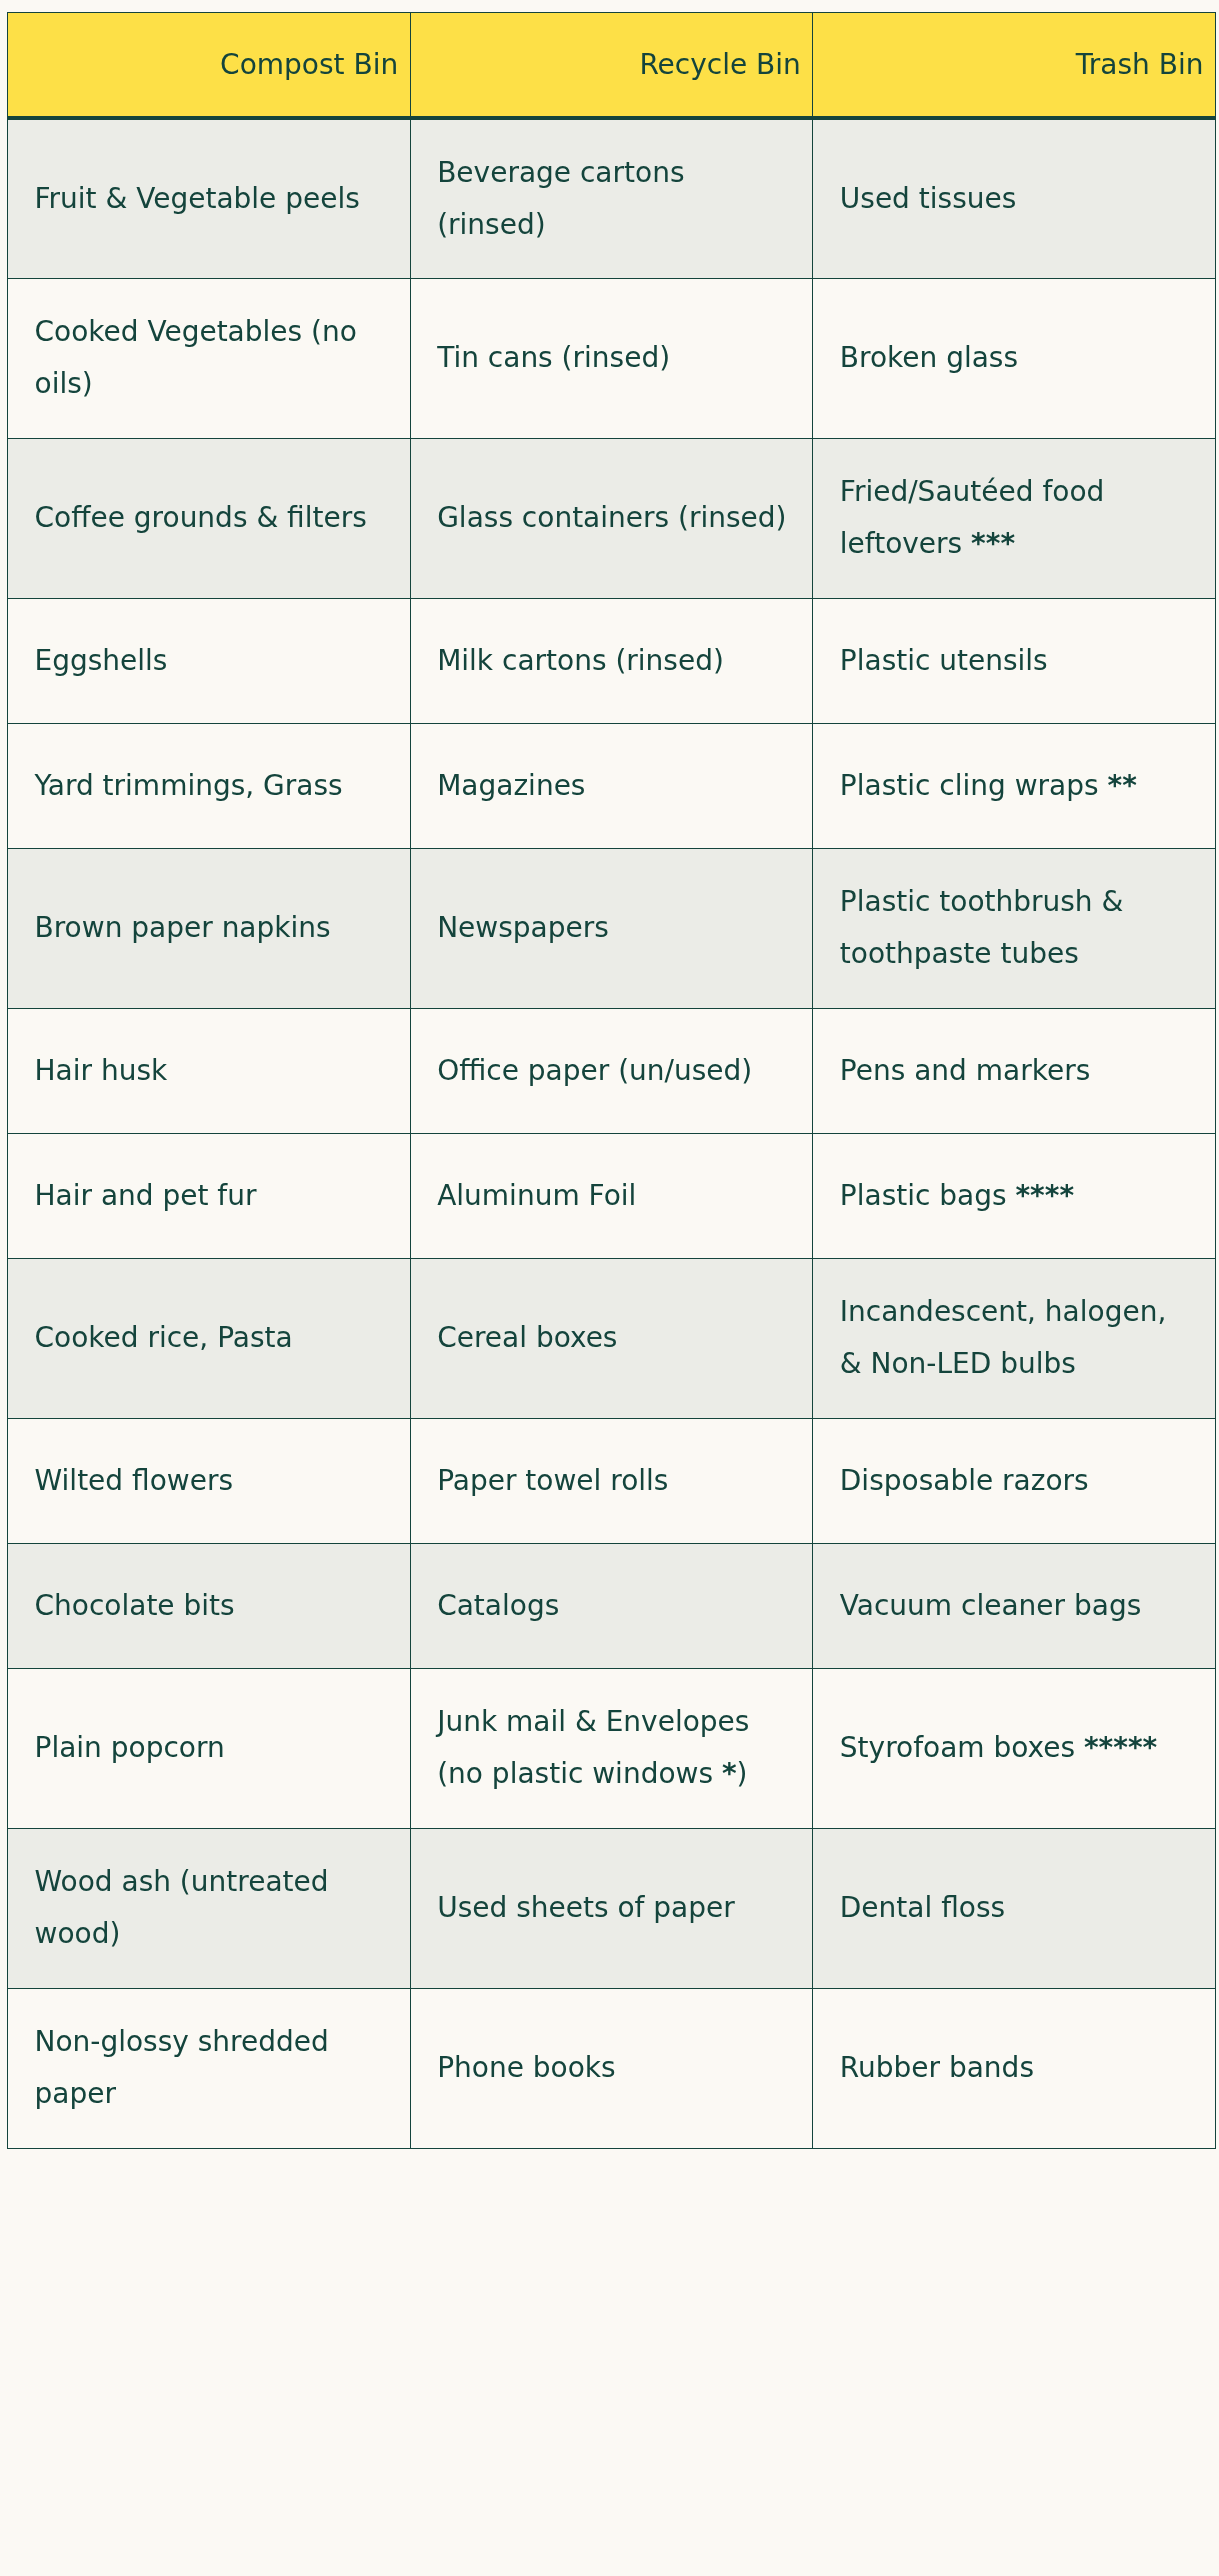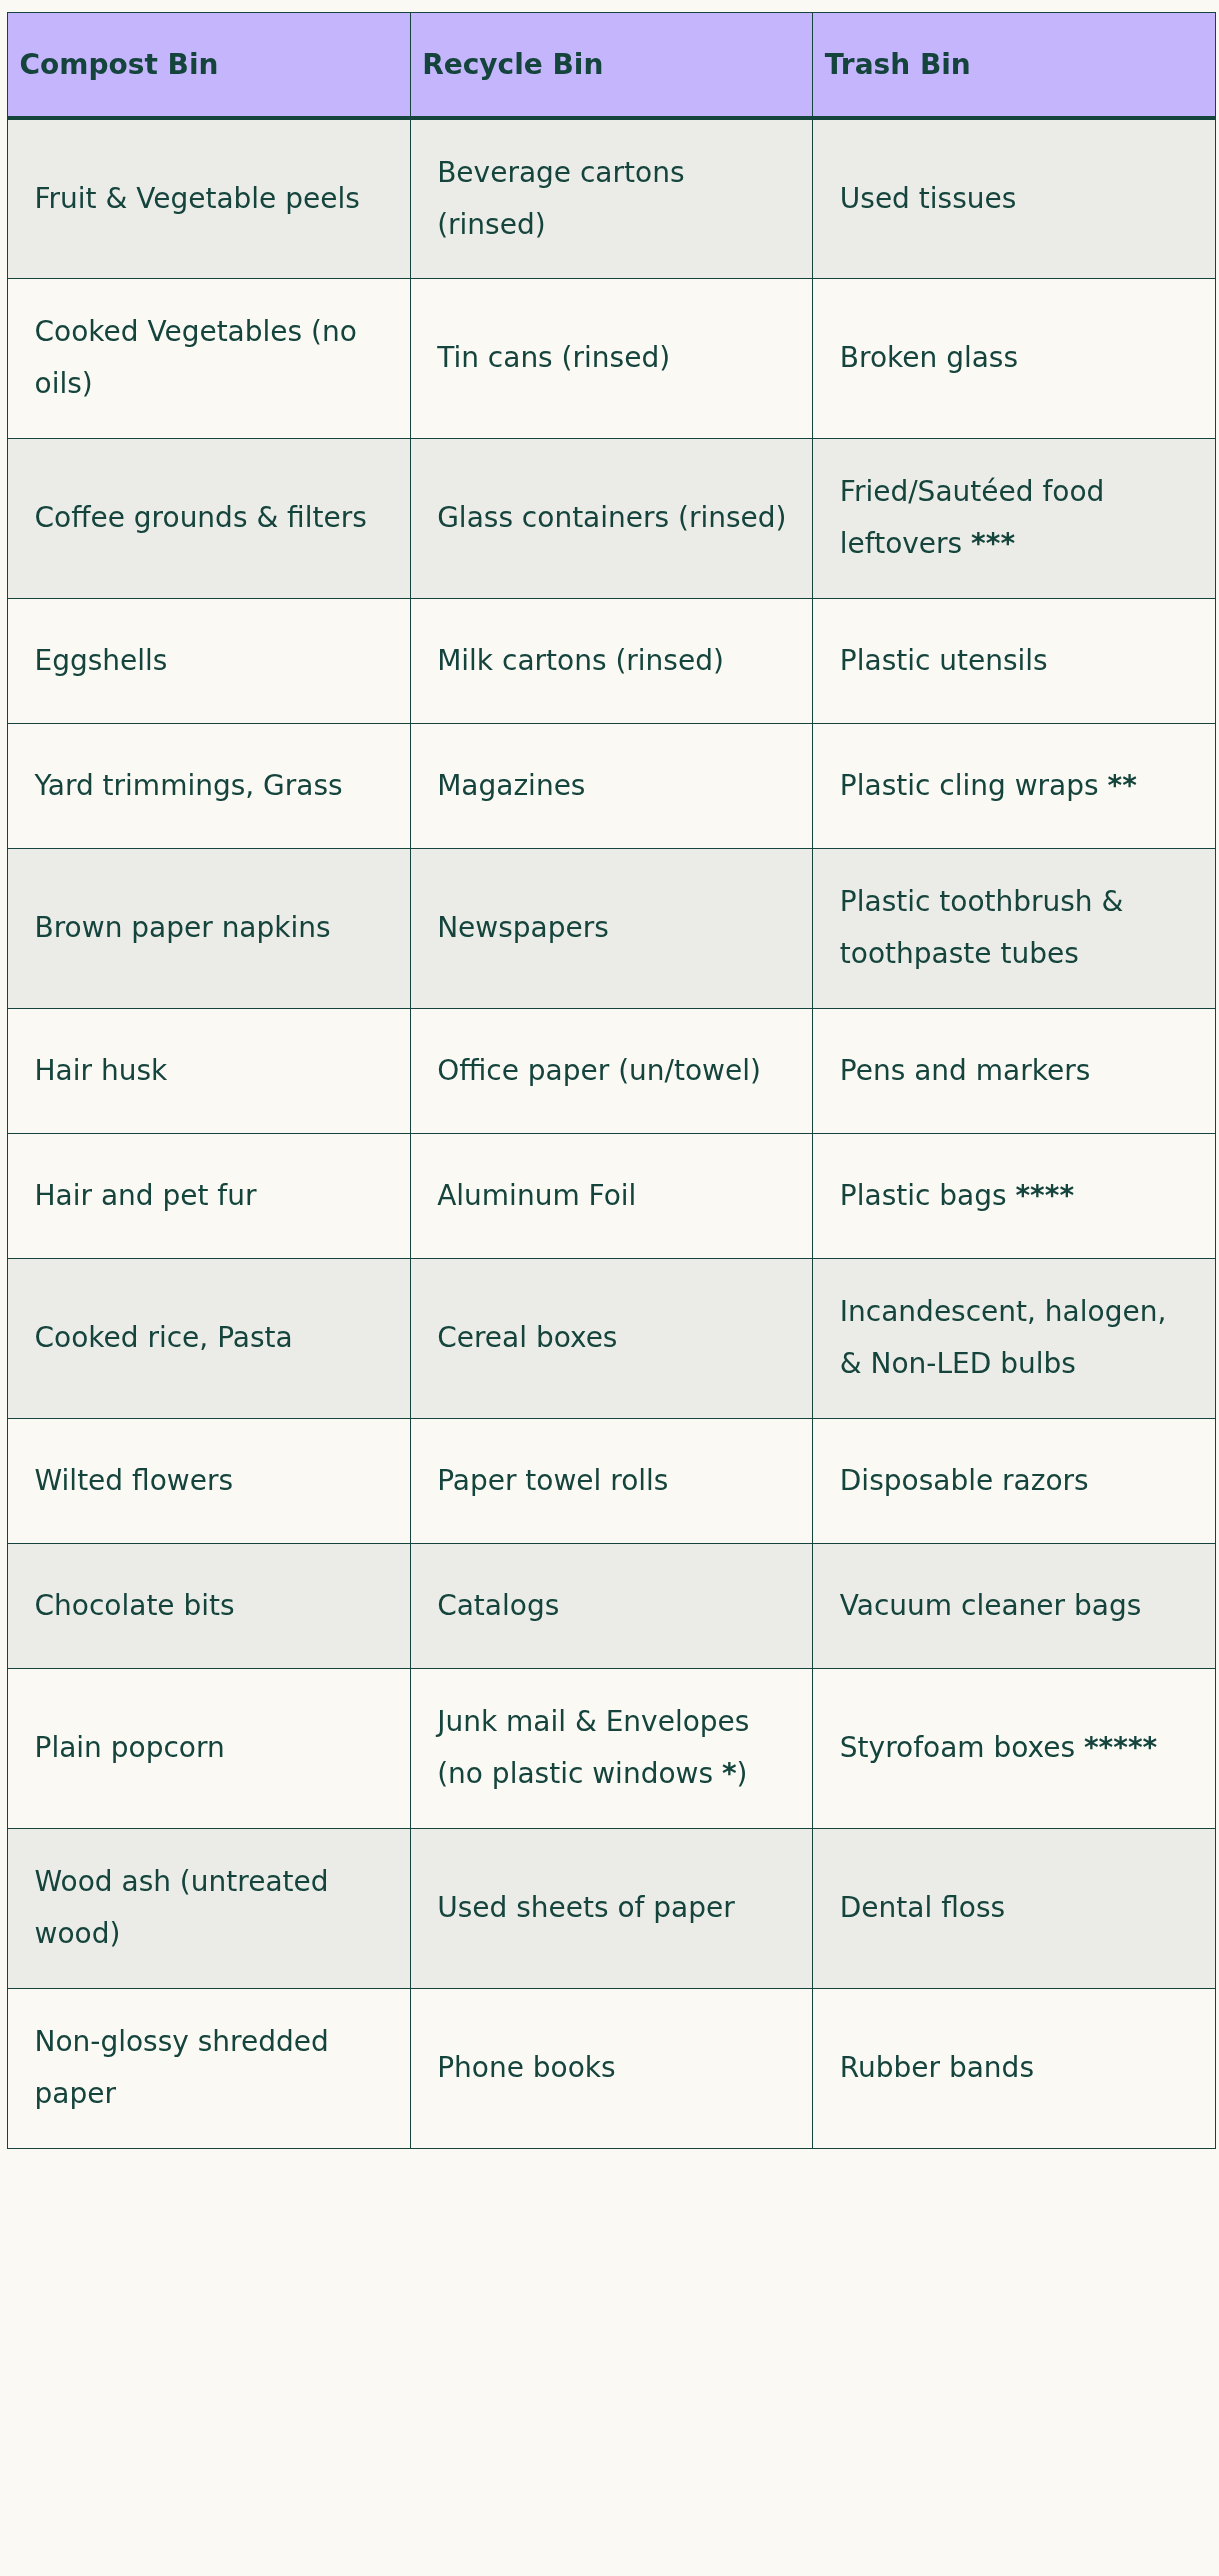--- a/index.html
+++ b/index.html
@@ -18,24 +18,24 @@
   }
   table.bins col { width: 33.333%; }
   th, td {
     border-left: 1.2px solid #14443C;
     border-right: 1.2px solid #14443C;
     vertical-align: middle;
     box-sizing: border-box;
   }
   th {
     height: 106px;
-    font-weight: bold;
+    font-weight: normal;
     font-size: 28px;
-    text-align: left;
-    background: #c4b5fd;
+    text-align: right;
+    background: #fde047;
     border-bottom: 4.6px solid #14443C;
     padding: 0 11.5px;
   }
   td {
     font-size: 28px;
     line-height: 52px;
     padding: 0 23px 0 26.5px;
     border-top: 1.7px solid #14443C;
     text-align: left;
   }
@@ -87,21 +87,21 @@
         <td><span>Magazines</span></td>
         <td><span>Plastic cling wraps </span><span class="mark">**</span></td>
       </tr>
       <tr class="shaded h2">
         <td><span>Brown paper napkins</span></td>
         <td><span>Newspapers</span></td>
         <td><span>Plastic toothbrush &amp; toothpaste tubes</span></td>
       </tr>
       <tr class="plain h1">
         <td><span>Hair husk</span></td>
-        <td><span>Office paper (un/towel)</span></td>
+        <td><span>Office paper (un/used)</span></td>
         <td><span>Pens and markers</span></td>
       </tr>
       <tr class="plain h1">
         <td><span>Hair and pet fur</span></td>
         <td><span>Aluminum Foil</span></td>
         <td><span>Plastic bags </span><span class="mark">****</span></td>
       </tr>
       <tr class="shaded h2">
         <td><span>Cooked rice, Pasta</span></td>
         <td><span>Cereal boxes</span></td>

